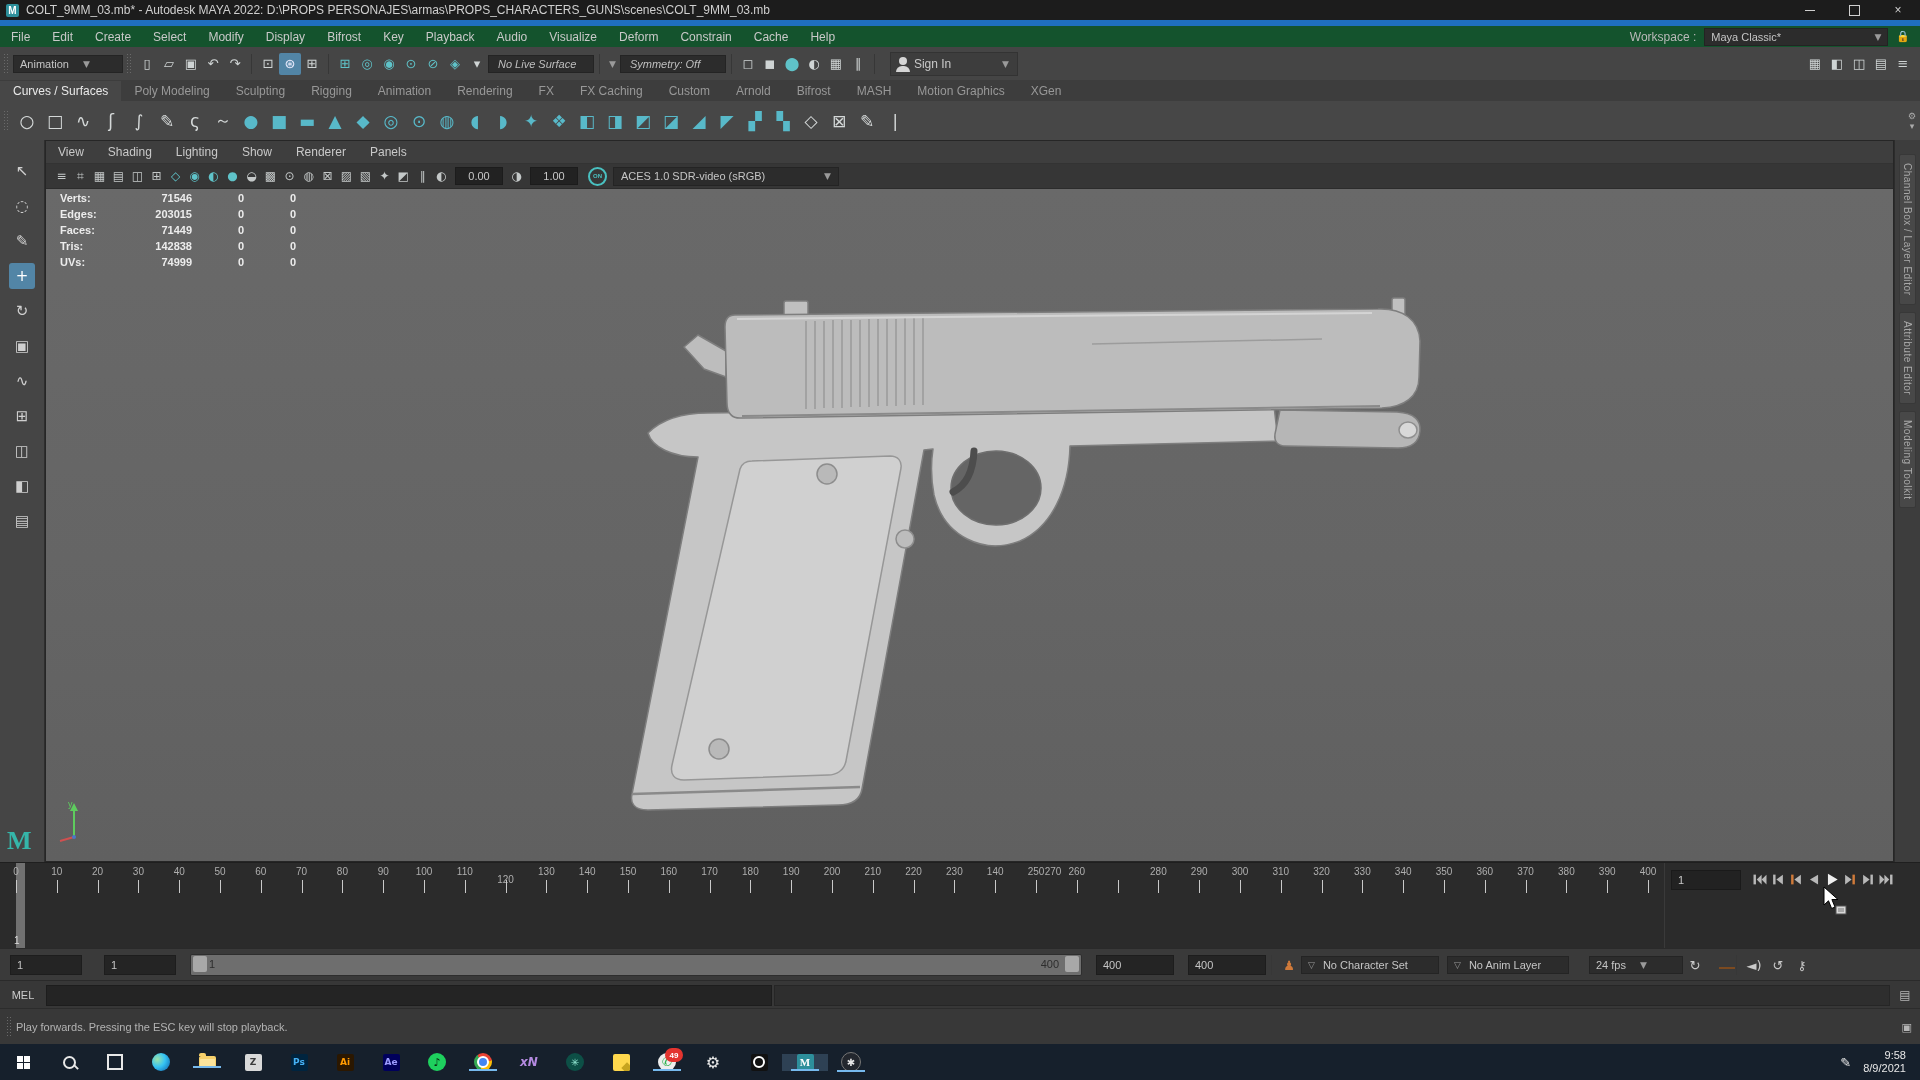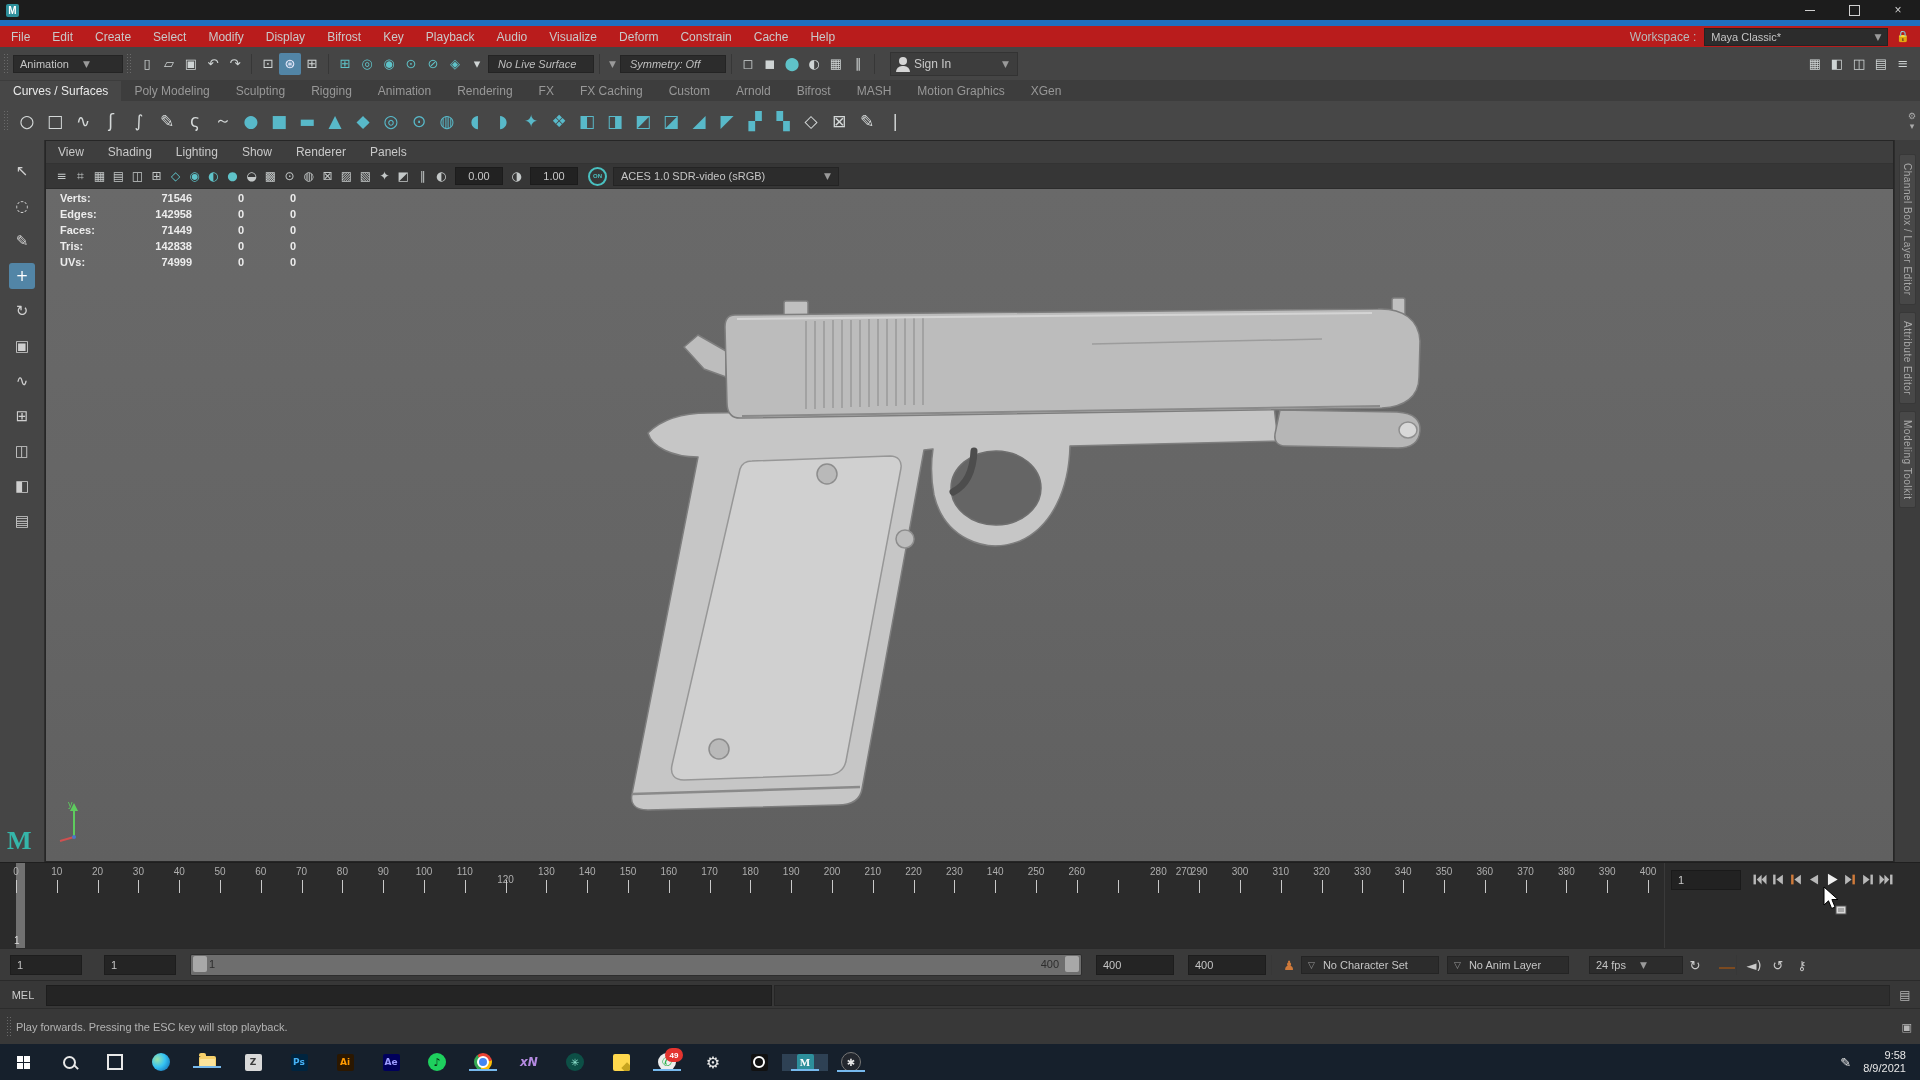--- a/index.html
+++ b/index.html
@@ -8,21 +8,21 @@
   #app{position:absolute;inset:0;}
   
   #titlebar{position:absolute;left:0;top:0;width:1920px;height:20px;background:#1c1c1c;display:flex;align-items:center;color:#cfcfcf;font-size:12px;}
   #titlebar .mlogo{width:13px;height:13px;background:#2d8f9b;color:#fff;font-weight:bold;font-size:10px;line-height:13px;text-align:center;margin:0 7px 0 6px;border-radius:2px;}
   #win-controls{margin-left:auto;display:flex;height:100%;}
   .wbtn{width:44px;display:flex;align-items:center;justify-content:center;color:#cfcfcf;font-size:12px;}
   .wbtn .box{width:9px;height:9px;border:1px solid #cfcfcf;display:block;}
   .wbtn .line{width:10px;height:0;border-top:1px solid #cfcfcf;display:block;}
   #accent{position:absolute;left:0;top:20px;width:1920px;height:6px;background:#1f6fbf;}
   
-  #menubar{position:absolute;left:0;top:26px;width:1920px;height:21px;background:#b91c1c;display:flex;align-items:center;font-size:12px;color:#c9c9c9;border-bottom:1px solid #2e2e2e;}
+  #menubar{position:absolute;left:0;top:26px;width:1920px;height:21px;background:#14532d;display:flex;align-items:center;font-size:12px;color:#c9c9c9;border-bottom:1px solid #2e2e2e;}
   .menu-item{padding:0 11px;cursor:default;}
   #workspace{margin-left:auto;display:flex;align-items:center;margin-right:10px;color:#b9b9b9;}
   #workspace .dd{width:170px;height:16px;background:#2c2c2c;border:1px solid #232323;margin-left:8px;display:flex;align-items:center;font-size:11px;color:#c5c5c5;padding:0 6px;justify-content:space-between;}
   .arr{color:#9a9a9a;font-size:9px;}
   .lock{margin-left:8px;color:#b5b5b5;font-size:11px;}
   
   #statusline{position:absolute;left:0;top:47px;width:1920px;height:33px;background:#454545;display:flex;align-items:center;border-bottom:1px solid #303030;}
   .grip{width:7px;height:22px;margin:0 3px;background-image:radial-gradient(#6a6a6a 26%,transparent 30%);background-size:3px 3px;}
   .vsep{width:1px;height:20px;background:#373737;margin:0 5px;}
   .sfield{background:#2c2c2c;border:1px solid #242424;color:#bfbfbf;font-size:11px;padding:2px 9px;min-width:86px;font-style:italic;}
@@ -138,20 +138,21 @@
   #clock{text-align:right;font-size:11px;line-height:13px;}
   #cursor{position:absolute;left:1822px;top:886px;z-index:50;}
 </style>
 </head>
 <body>
 
 <div id="app">
 
   <div id="titlebar">
     <span class="mlogo">M</span>
+    <span>COLT_9MM_03.mb* - Autodesk MAYA 2022: D:\PROPS PERSONAJES\armas\PROPS_CHARACTERS_GUNS\scenes\COLT_9MM_03.mb</span>
     <div id="win-controls">
       <span class="wbtn">
           <span class="line"></span>
         </span>
       <span class="wbtn">
           <span class="box"></span>
         </span>
       <span class="wbtn">×</span>
     </div>
   </div>
@@ -365,21 +366,21 @@
         </div>
       </div>
 
       <div id="vp-3d">
         <div id="hud">
             <span>Verts:</span>
             <span class="hud-num">71546</span>
             <span class="hud-num">0</span>
             <span class="hud-num">0</span>
             <span>Edges:</span>
-            <span class="hud-num">142958</span>
+            <span class="hud-num">203015</span>
             <span class="hud-num">0</span>
             <span class="hud-num">0</span>
             <span>Faces:</span>
             <span class="hud-num">71449</span>
             <span class="hud-num">0</span>
             <span class="hud-num">0</span>
             <span>Tris:</span>
             <span class="hud-num">142838</span>
             <span class="hud-num">0</span>
             <span class="hud-num">0</span>
@@ -499,21 +500,21 @@
         <span class="tick-label" style="left: 913.6px;">220</span>
         <div class="tick" style="left: 913.6px;"></div>
         <span class="tick-label" style="left: 954.4px;">230</span>
         <div class="tick" style="left: 954.4px;"></div>
         <span class="tick-label" style="left: 995.2px;">140</span>
         <div class="tick" style="left: 995.2px;"></div>
         <span class="tick-label" style="left: 1036px;">250</span>
         <div class="tick" style="left: 1036px;"></div>
         <span class="tick-label" style="left: 1076.8px;">260</span>
         <div class="tick" style="left: 1076.8px;"></div>
-        <span class="tick-label" style="left: 1184px;">270</span>
+        <span class="tick-label" style="left: 1053px;">270</span>
         <div class="tick" style="left: 1117.6px;"></div>
         <span class="tick-label" style="left: 1158.4px;">280</span>
         <div class="tick" style="left: 1158.4px;"></div>
         <span class="tick-label" style="left: 1199.2px;">290</span>
         <div class="tick" style="left: 1199.2px;"></div>
         <span class="tick-label" style="left: 1240px;">300</span>
         <div class="tick" style="left: 1240px;"></div>
         <span class="tick-label" style="left: 1280.8px;">310</span>
         <div class="tick" style="left: 1280.8px;"></div>
         <span class="tick-label" style="left: 1321.6px;">320</span>

